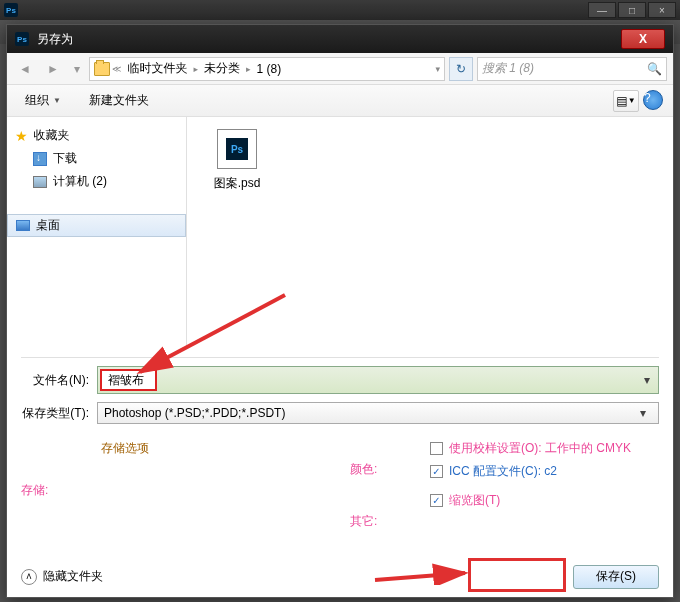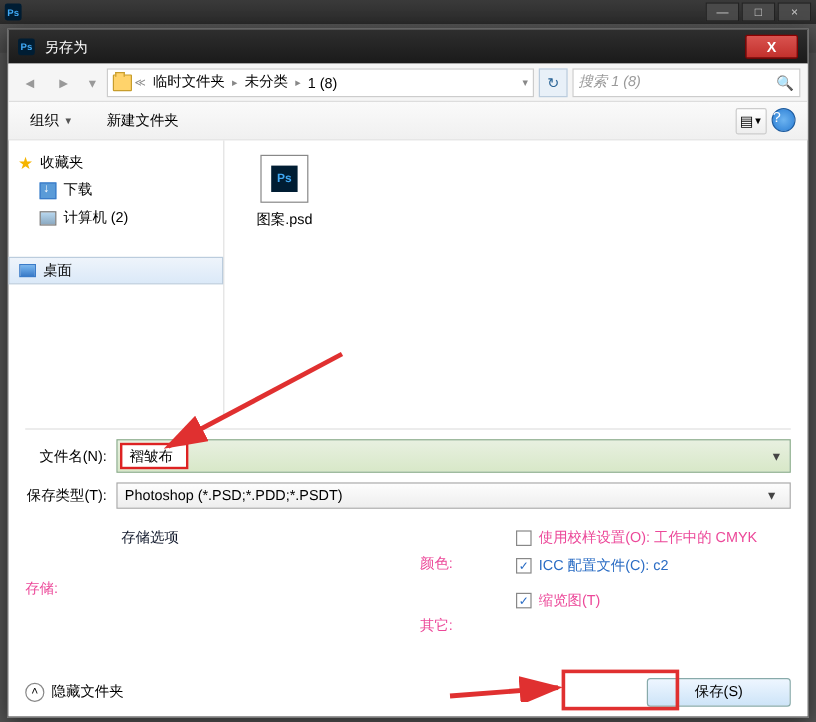--- a/index.html
+++ b/index.html
@@ -59,34 +59,34 @@
 .form-row { display: flex; align-items: center; margin-bottom: 8px; }
 .form-label { width: 76px; text-align: right; padding-right: 8px; }
 .filename-wrap { flex:1; height:28px; border:1px solid #8a8; background:linear-gradient(#e8f0e0,#d8e8c8); display:flex; align-items:center; padding:0 2px; position:relative; }
 .filename-input { height:22px; border:2px solid #d22; background:#fff; padding:0 6px; outline:none; width:57px; }
 .filename-rest { flex:1; }
 .dd-arrow { width:18px; text-align:center; color:#444; }
 .filetype { flex:1; height:22px; border:1px solid #aaa; background:linear-gradient(#fdfdfd,#eee); display:flex; align-items:center; padding:0 6px; }
 
 .options-area { display:flex; padding: 4px 14px 0 14px; gap: 20px; }
 .opt-col { flex:1; }
-.opt-link { color:#0f172a; padding: 4px 0 4px 80px; cursor:pointer;font-family:Liberation Mono, monospace; }
+.opt-link { color:#a16207; padding: 4px 0 4px 80px; cursor:pointer;font-family:Liberation Mono, monospace; }
 .opt-row { display:flex; align-items:flex-start; margin-bottom:6px; }
 .opt-label { width:80px; padding-right:8px; color:#ec4899;margin-top:21px; }
 .opt-items { flex:1; }
 .chk-row { display:flex; align-items:center; gap:6px; margin-bottom:6px; color:#ec4899; }
 .chk-row.link { color:#2a6cc4; }
 .chk { width:13px; height:13px; border:1px solid #888; background:#fff; display:inline-flex; align-items:center; justify-content:center; font-size:10px; color:#2a6cc4; }
 .chk.checked::after { content:'✓'; }
 
 .footer { position:absolute; bottom:0; left:0; right:0; height:42px; display:flex; align-items:center; padding:0 14px; border-top:1px solid transparent; }
 .hide-folders { display:flex; align-items:center; gap:6px; }
 .circle-up { width:16px; height:16px; border:1px solid #888; border-radius:50%; display:flex; align-items:center; justify-content:center; font-size:10px; }
 .footer-right { margin-left:auto; display:flex; gap:10px; }
-.btn { height:24px; padding:0 39px; border:1px solid #8aa; background:linear-gradient(#eef6ff,#cde4f8); border-radius:3px; display:flex; align-items:center;text-align:right; }
+.btn { height:24px; padding:0 22px; border:1px solid #8aa; background:linear-gradient(#eef6ff,#cde4f8); border-radius:3px; display:flex; align-items:center;text-align:right; }
 
 
 .anno-box { position:absolute; border:3px solid #e03030; pointer-events:none; }
 .anno-arrow { position:absolute; pointer-events:none; }
 </style>
 </head>
 <body>
 
 <div class="ps-window">
   <div class="ps-titlebar">

